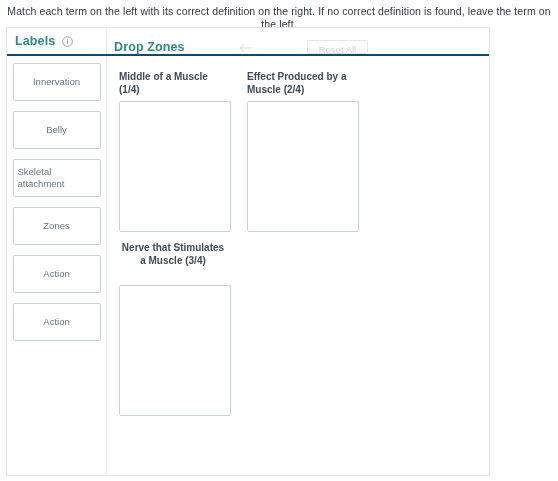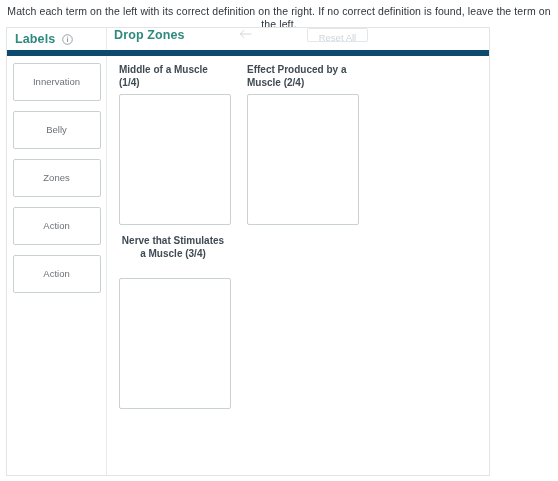--- a/index.html
+++ b/index.html
@@ -37,36 +37,36 @@
     background: #fff;
     display: flex;
     flex-direction: column;
   }
 
   
   .header-row {
     display: flex;
     height: 28px;
     flex: 0 0 28px;
-    border-bottom: 6px solid #0c4a6e;
+    border-bottom: 2px solid #0c4a6e;
     box-sizing: border-box;
   }
   .header-left {
     width: 100px;
     flex: 0 0 100px;
     display: flex;
     align-items: center;
     padding-left: 8px;
     box-sizing: border-box;
     border-right: 1px solid #e8eaec;
   }
   .header-right {
     flex: 1 1 auto;
     display: flex;
-    align-items: flex-start;
+    align-items: flex-end;
     padding-left: 7px;
     box-sizing: border-box;
     gap: 45px;
   }
   .panel-title {
     font-size: 12.5px;
     font-weight: bold;
     color: #2f8a7e;
     letter-spacing: 0.01em;
     white-space: nowrap;
@@ -139,20 +139,21 @@
   }
 
   .zones-col {
     flex: 1 1 auto;
     padding: 8px 0 0 12px;
     box-sizing: border-box;
   }
   .zones-grid {
     display: flex;
     flex-wrap: wrap;
+    margin-top: 7px;
   }
   .zone {
     width: 124px;
     margin-right: 4px;
     margin-bottom: 10px;
   }
   .zone-title {
     font-size: 10px;
     line-height: 12.5px;
     font-weight: bold;
@@ -201,20 +202,21 @@
       <button class="reset-btn">Reset All</button>
     </div>
 
   </div>
 
   <div class="body-row">
 
     <div class="labels-col">
       <div class="label-chip">Innervation</div>
       <div class="label-chip">Belly</div>
+      <div class="label-chip">Skeletal attachment</div>
       <div class="label-chip">Zones</div>
       <div class="label-chip">Action</div>
       <div class="label-chip">Action</div>
     </div>
 
     <div class="zones-col">
       <div class="zones-grid">
 
         <div class="zone">
           <div class="zone-title">Middle of a Muscle (1/4)</div>

